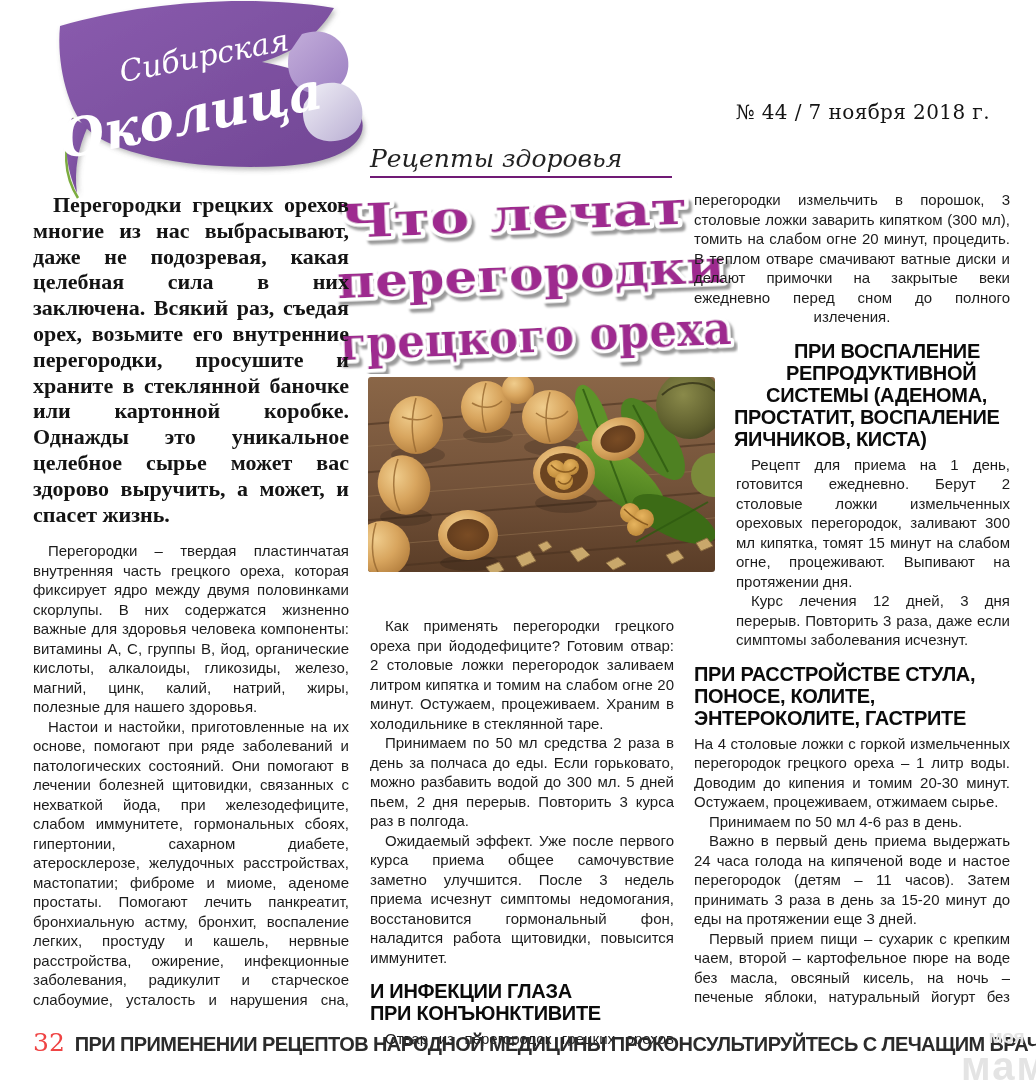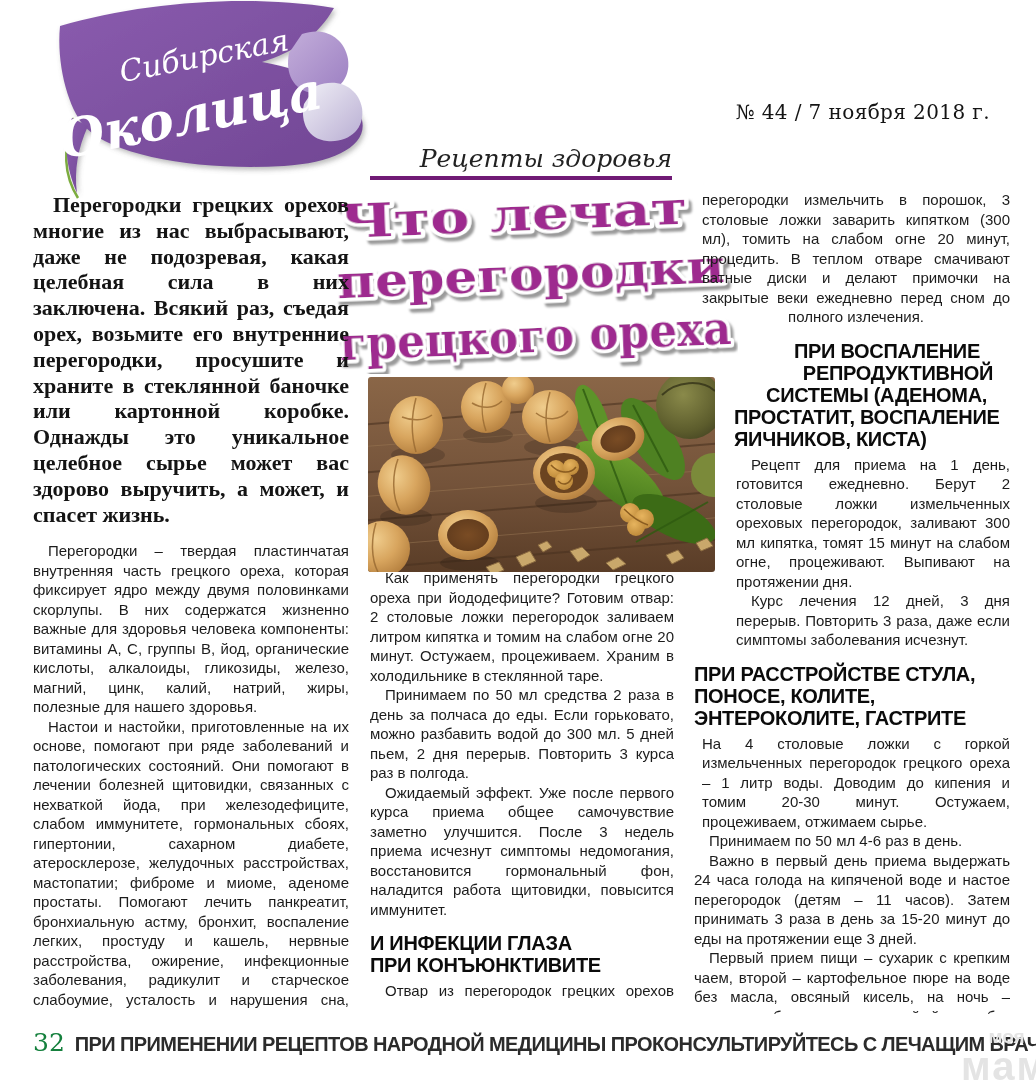--- a/index.html
+++ b/index.html
@@ -5,53 +5,53 @@
   html,body{margin:0;padding:0;background:#f2f2f2;}
   .page{position:relative;width:1036px;height:1080px;margin:0 auto;background:#ffffff;
         overflow:hidden;font-family:"Liberation Sans",sans-serif;color:#1c1c1c;}
 
   
   .logo{position:absolute;left:16px;top:0;}
   .issue{position:absolute;top:100px;right:46px;font-family:"DejaVu Serif",serif;
          font-size:20px;letter-spacing:.4px;color:#141414;}
 
   
-  .rubric{position:absolute;left:370px;top:144px;width:302px;text-align:right;
+  .rubric{position:absolute;left:370px;top:144px;width:302px;text-align:left;
           font-family:"DejaVu Serif",serif;font-style:italic;font-size:25px;color:#222;
-          border-bottom:4px solid #701a75;padding-bottom:3px;}
+          border-bottom:2px solid #701a75;padding-bottom:3px;}
 
   
   .title-svg{position:absolute;left:334px;top:178px;}
 
   
   .photo{position:absolute;left:368px;top:377px;width:347px;height:195px;
          border-radius:3px;overflow:hidden;}
 
   
   .col{position:absolute;text-align:justify;font-size:15px;line-height:19.5px;overflow:hidden;}
   .col p{margin:0;text-indent:15px;}
-  .col p.noind{text-indent:0;margin-left:8px;}
+  .col p.noind{text-indent:0;}
   .col1{left:33px;top:192px;width:316px;height:820px;}
-  .col2{left:370px;top:568px;width:304px;height:430px;}
+  .col2{left:370px;top:616px;width:304px;height:430px;}
   .col3{left:694px;top:190px;width:316px;height:824px;}
 
   p.lead{font-family:"Liberation Serif",serif;font-weight:bold;font-size:22px;
          line-height:25.8px;text-indent:20px;margin:0 0 14px 0;color:#141414;}
 
   h3.sec{font-size:20px;line-height:22px;font-weight:bold;letter-spacing:-.3px;
          margin:13px 0 5px;color:#0b0b0b;text-align:left;}
   h3.sec .hl{display:block;}
-  .pl1{padding-left:100px;} .pl2{padding-left:92px;text-align:center;} .pl3{padding-left:72px;}
+  .pl1{padding-left:100px;} .pl2{padding-left:92px;} .pl3{padding-left:72px;}
   .pl4{padding-left:40px;}  .pl5{padding-left:40px;}
   .beside-photo{padding-left:42px;}
   .center-last{text-align-last:center;}
 
   
   .footer{position:absolute;left:33px;top:1028px;width:995px;white-space:nowrap;}
-  .footer .num{font-family:"DejaVu Serif",serif;font-size:25px;margin-right:10px;color:#15803d;vertical-align:baseline;}
+  .footer .num{font-family:"DejaVu Serif",serif;font-size:25px;margin-right:10px;color:#ef4444;vertical-align:baseline;}
   .footer .txt{font-size:20px;font-weight:bold;letter-spacing:-.6px;color:#2b2b2b;}
 
   
   .watermark{position:absolute;right:-12px;bottom:-6px;text-align:center;color:#e4e4e4;
              font-weight:bold;line-height:1;}
   .watermark .wm1{display:block;font-size:19px;margin:0 -4px 0 0;}
   .watermark .wm2{display:block;font-size:40px;letter-spacing:2px;}
 </style>
 </head>
 <body>

